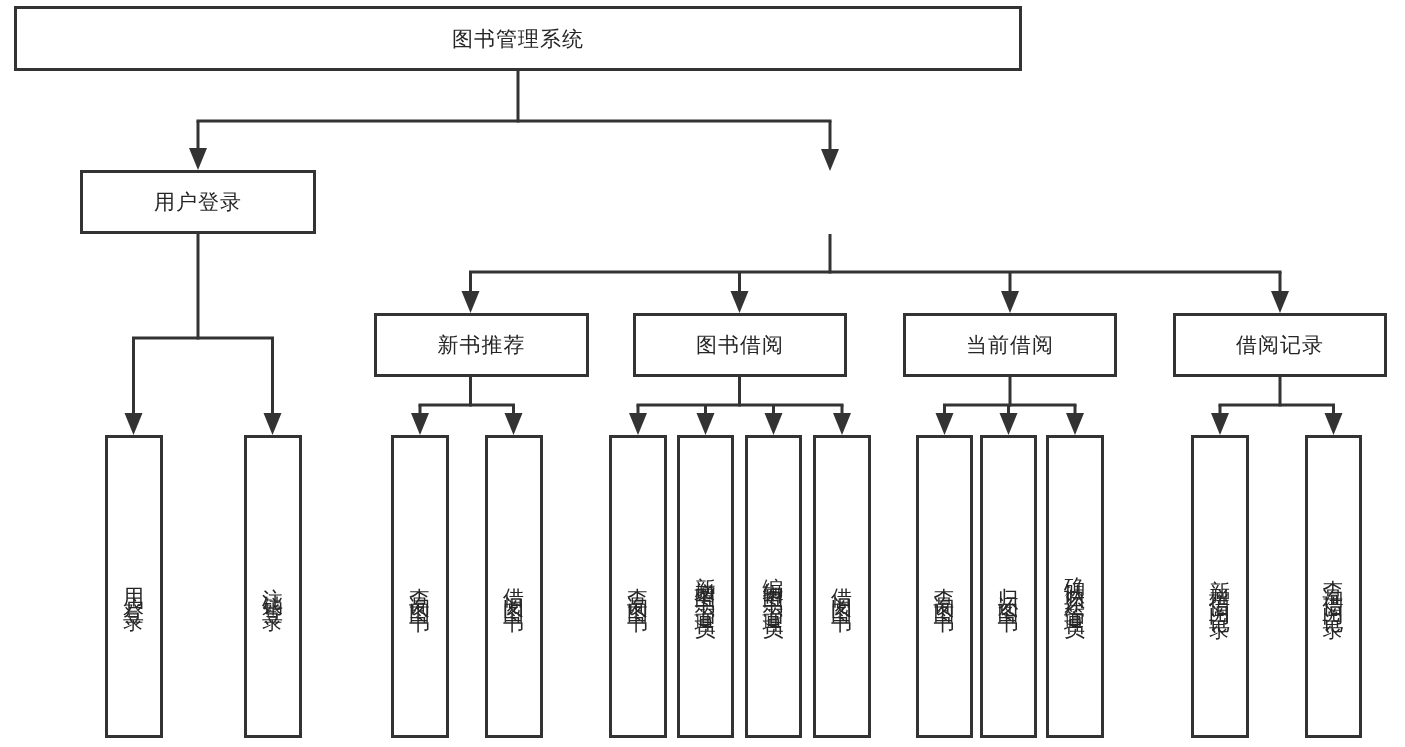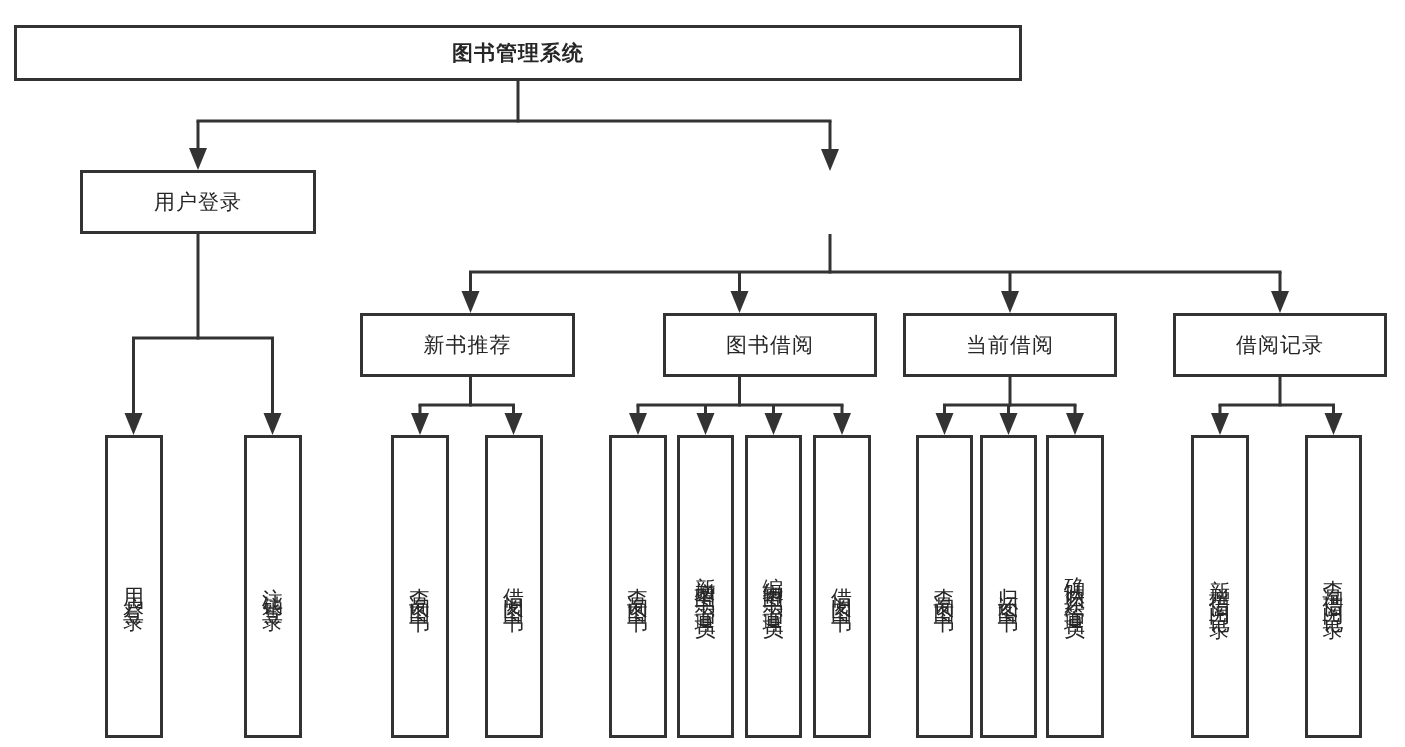--- a/index.html
+++ b/index.html
@@ -39,26 +39,26 @@
     border: 3px solid var(--line-color);
     background: #fff;
     display: flex;
     align-items: center;
     justify-content: center;
     font-size: 21px;
     letter-spacing: 1px;
     color: var(--text-color);
     white-space: nowrap;
   }
-  .node.root   { left: 14px;  top: 25px;  width: 1008px; height: 56px; font-weight: bold; }
+  .node.root   { left: 14px;  top: 6px;  width: 1008px; height: 65px; }
   .node.lvl2-0 { left: 80px;  top: 170px; width: 236px;  height: 64px; }
   .node.lvl2-1 { left: 712px; top: 171px; width: 236px;  height: 63px; }
   .node.lvl3   { top: 313px; height: 64px; }
-  .node.lvl3-0 { left: 360px;  width: 215px; }
-  .node.lvl3-1 { left: 633px;  width: 214px; margin-left: 30px; }
+  .node.lvl3-0 { left: 374px;  width: 215px; }
+  .node.lvl3-1 { left: 633px;  width: 214px; }
   .node.lvl3-2 { left: 903px;  width: 214px; font-family: Liberation Mono, monospace; }
   .node.lvl3-3 { left: 1173px; width: 214px; }
   .leaf {
     position: absolute;
     top: 435px;
     height: 303px;
     box-sizing: border-box;
     border: 3px solid var(--line-color);
     background: #fff;
     writing-mode: vertical-rl;

